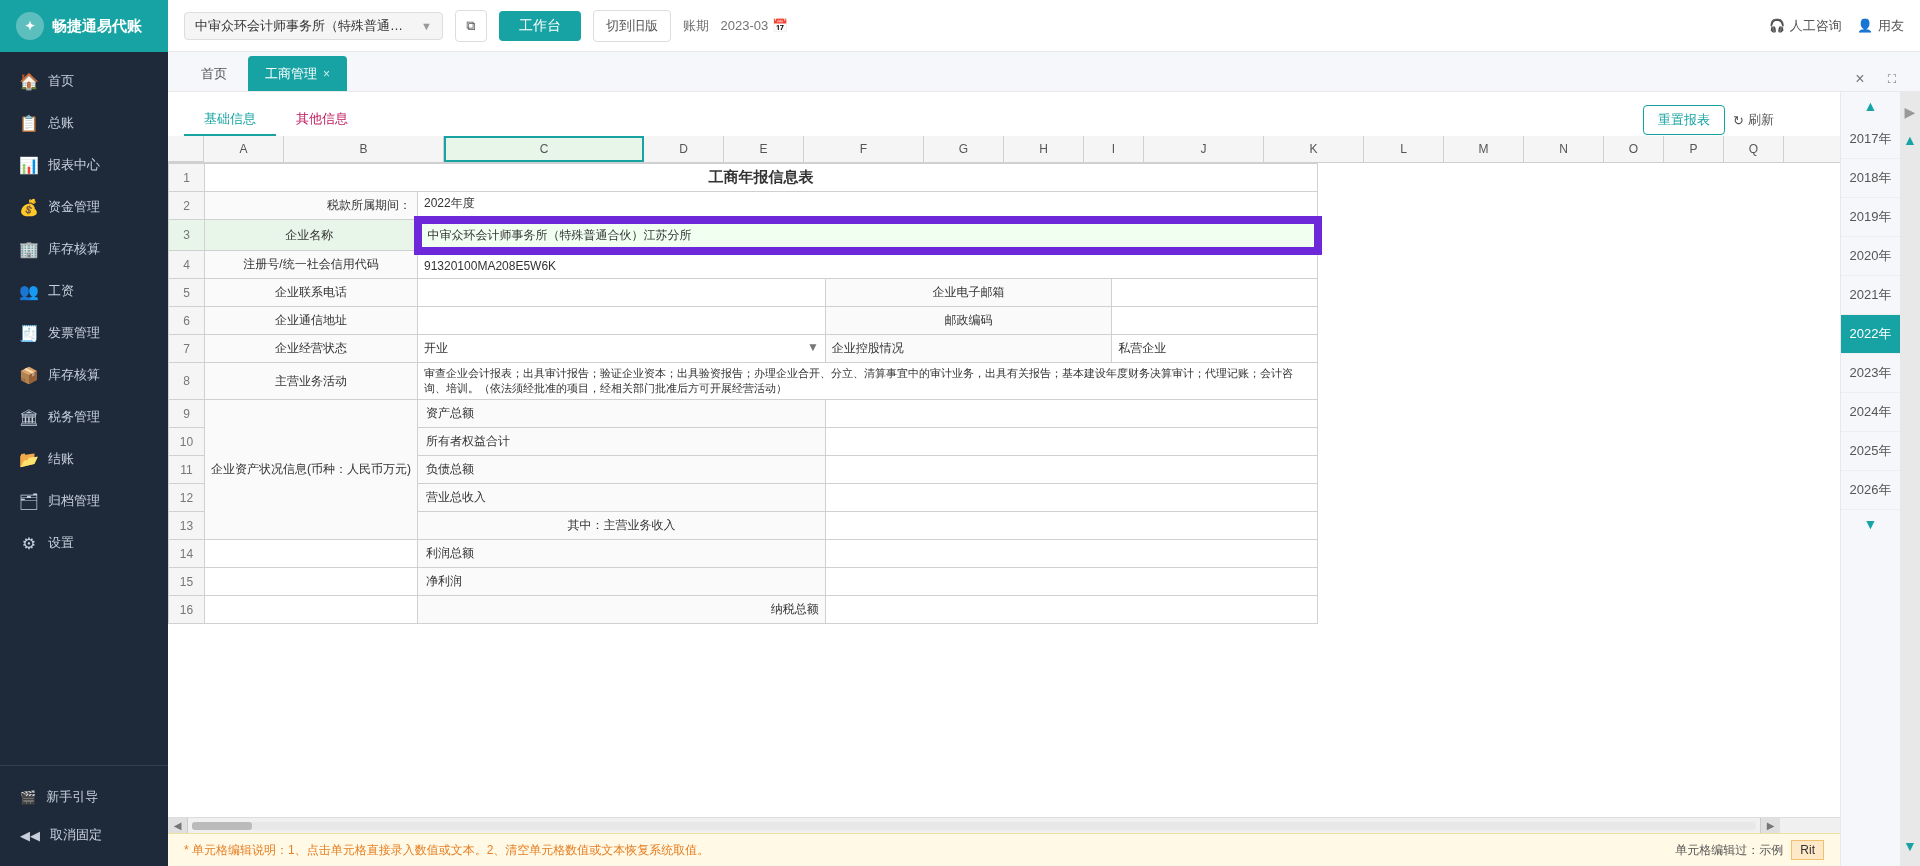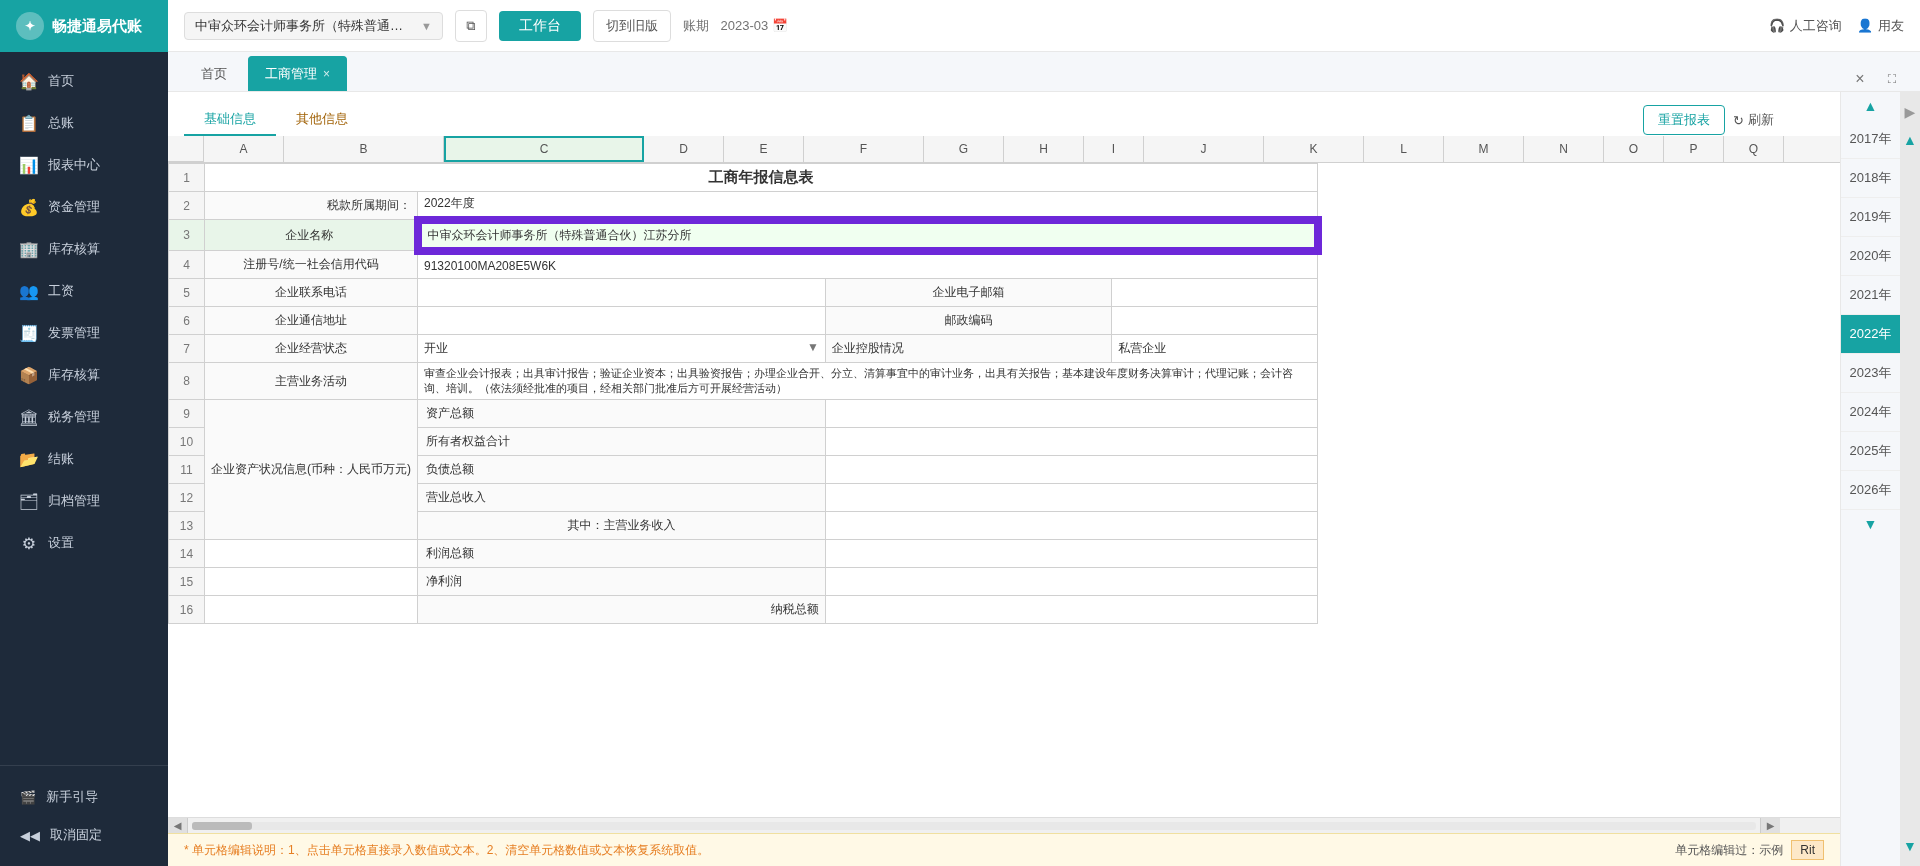--- a/index.html
+++ b/index.html
@@ -37,21 +37,21 @@
 
     
     .content { flex: 1; display: flex; overflow: hidden; }
 
     
     .inner-content { flex: 1; background: white; display: flex; flex-direction: column; overflow: hidden; margin: 0; }
 
     
     .sub-tabs { display: flex; align-items: center; padding: 12px 16px 0; border-bottom: none; gap: 0; justify-content: space-between; }
     .sub-tabs-left { display: flex; gap: 0; }
-    .sub-tab { padding: 6px 20px; cursor: pointer; font-size: 13px; color: #a16207; border-bottom: 2px solid transparent; }
+    .sub-tab { padding: 6px 20px; cursor: pointer; font-size: 13px; color: #be185d; border-bottom: 2px solid transparent; }
     .sub-tab.active { color: #17a3a3; border-bottom: 2px solid #17a3a3; font-weight: 500; }
     .sub-tabs-right { display: flex; gap: 8px; align-items: center; margin-right: 50px; }
     .btn-reset { background: white; border: 1px solid #17a3a3; color: #17a3a3; border-radius: 4px; padding: 5px 14px; cursor: pointer; font-size: 13px; }
     .btn-refresh { background: white; border: none; color: #555; cursor: pointer; font-size: 13px; display: flex; align-items: center; gap: 4px; }
 
     
     .spreadsheet-container { flex: 1; overflow: hidden; display: flex; flex-direction: column; position: relative; }
     .col-header-row { display: flex; background: #f5f5f5; border-bottom: 1px solid #d0d0d0; flex-shrink: 0; overflow: hidden; }
     .col-header { border-right: 1px solid #d0d0d0; display: flex; align-items: center; justify-content: center; font-size: 12px; color: #555; font-weight: normal; height: 26px; background: #f5f5f5; flex-shrink: 0; }
     .col-A { width: 80px; }

